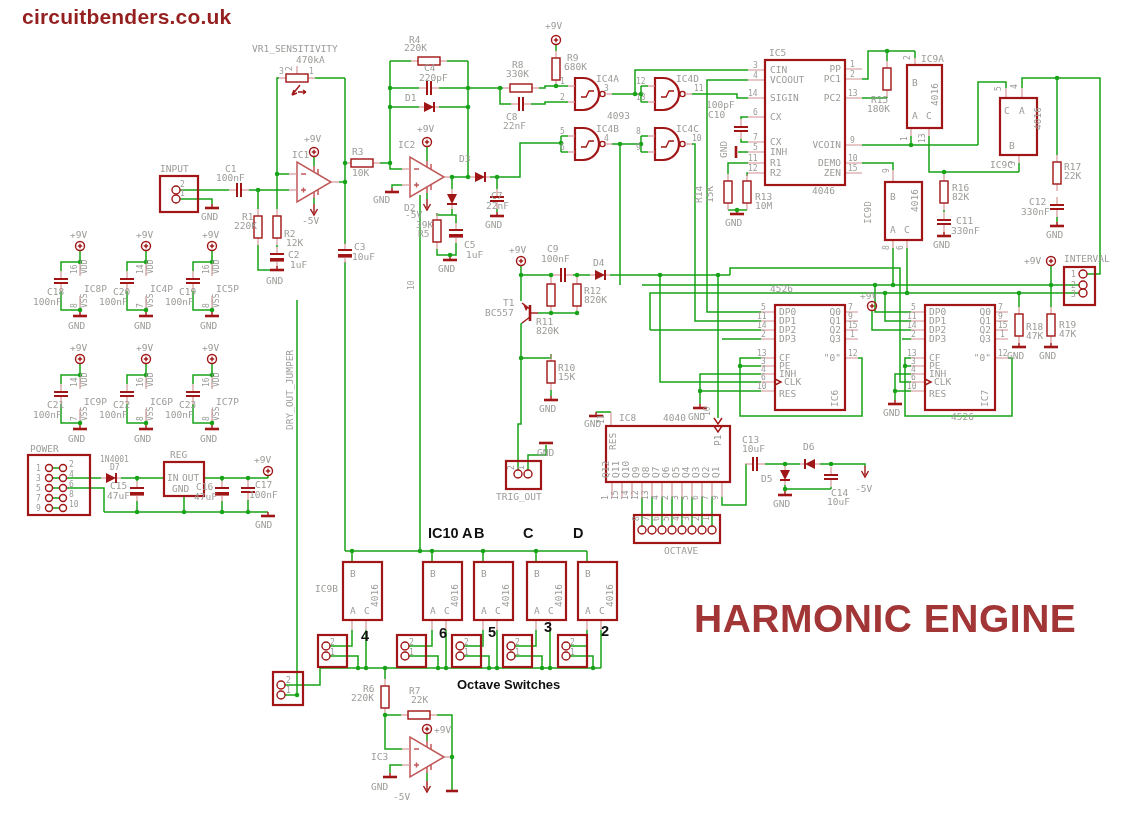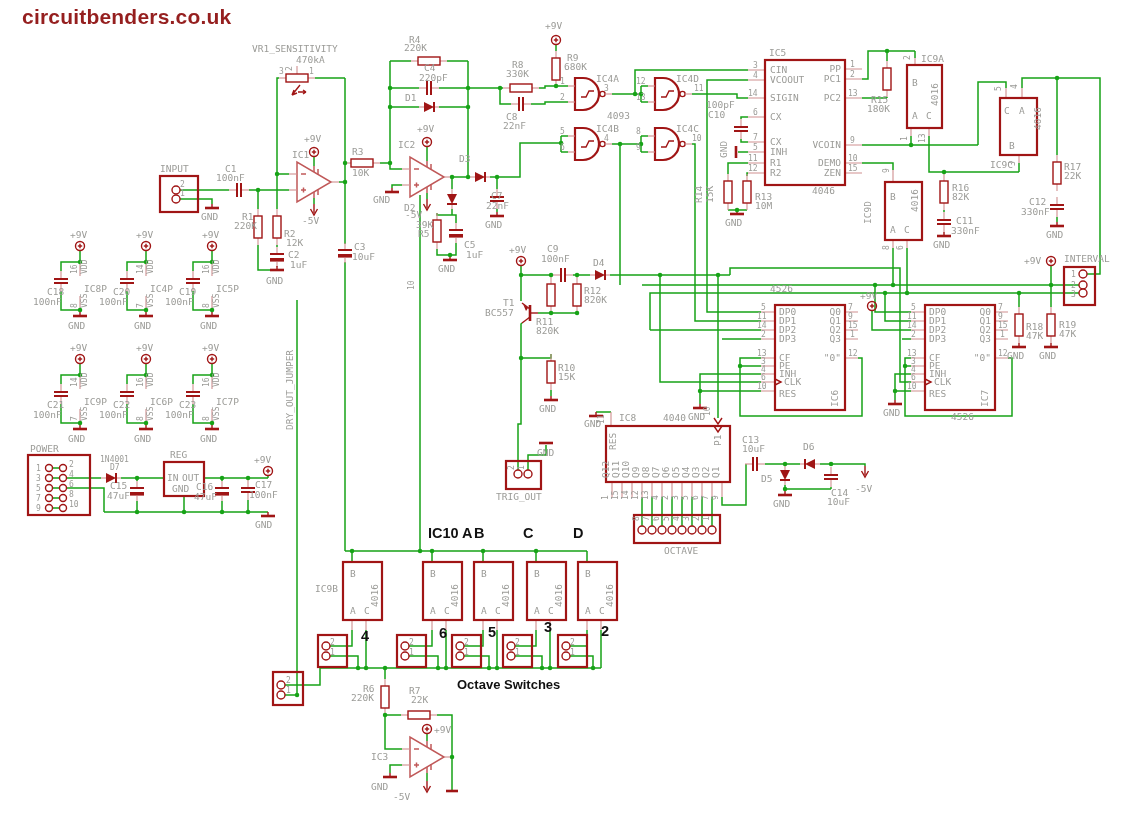--- a/index.html
+++ b/index.html
@@ -22,20 +22,21 @@
   text.k{font:bold 13px "Liberation Sans",sans-serif;fill:#111}
   text.K{font:bold 14.5px "Liberation Sans",sans-serif;fill:#111}
   #brand{position:absolute;left:22px;top:5px;font-weight:bold;font-size:21px;color:#951f1f;letter-spacing:.2px}
   #bigtitle{position:absolute;left:694px;top:597px;font-weight:800;font-size:39px;color:#a23535;letter-spacing:.5px}
 </style>
 </head>
 <body>
 
 <div id="stage">
 <div id="brand">circuitbenders.co.uk</div>
+<div id="bigtitle">HARMONIC ENGINE</div>
 
 <svg id="schem" width="1137" height="830" viewBox="0 0 1137 830">
 <defs>
 <g id="res">
           <line class="st" x1="-18" y1="0" x2="-11" y2="0"></line>
           <line class="st" x1="11" y1="0" x2="18" y2="0"></line>
           <rect class="cp" x="-11" y="-4" width="22" height="8"></rect>
         </g>
 <g id="cap">
           <line class="st" x1="0" y1="-10" x2="0" y2="-2"></line>

